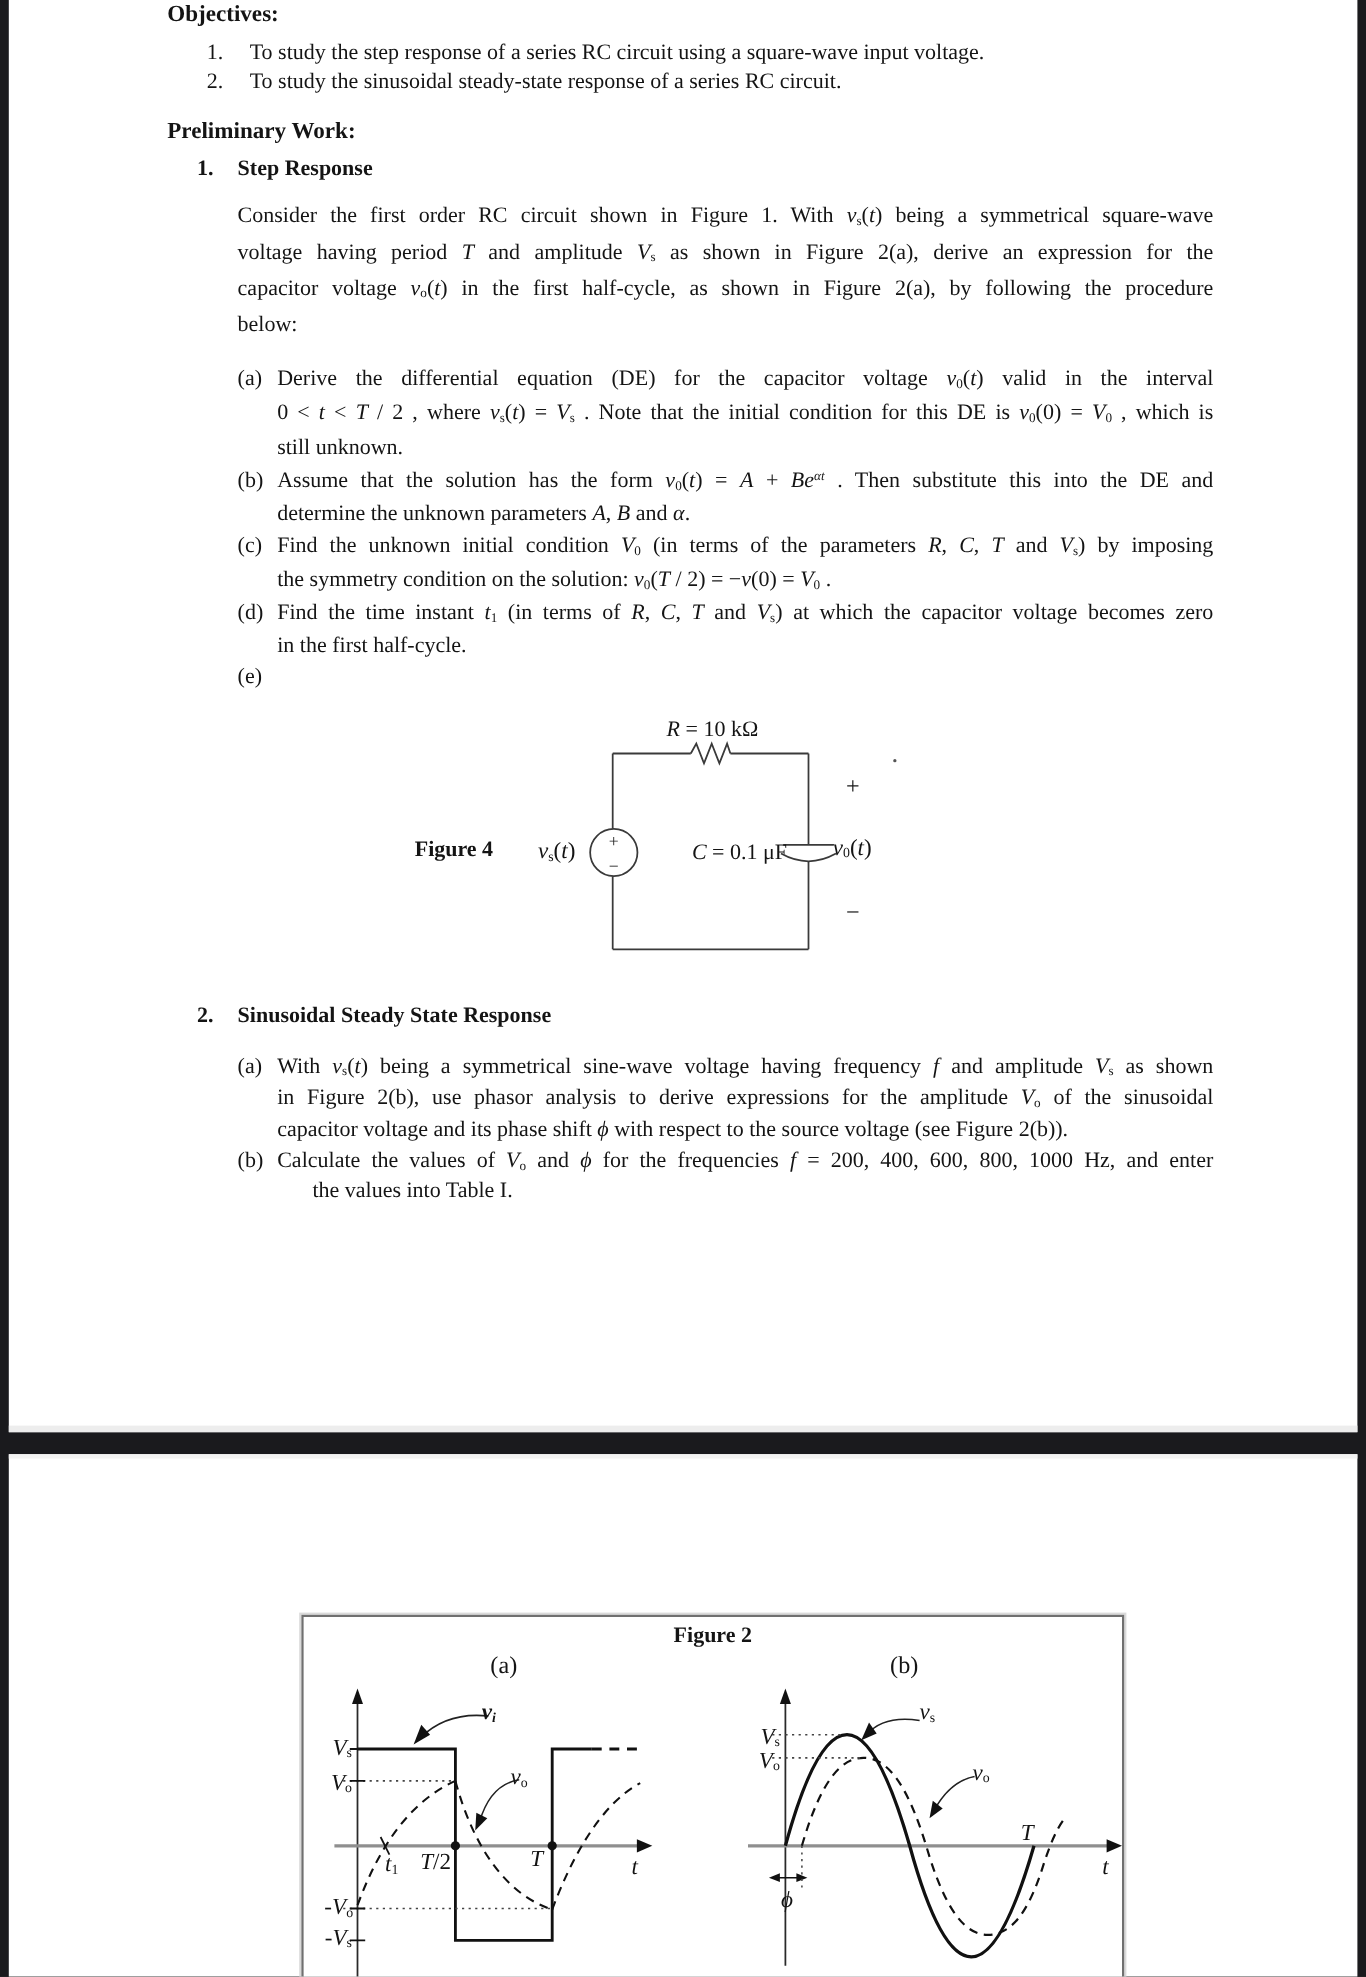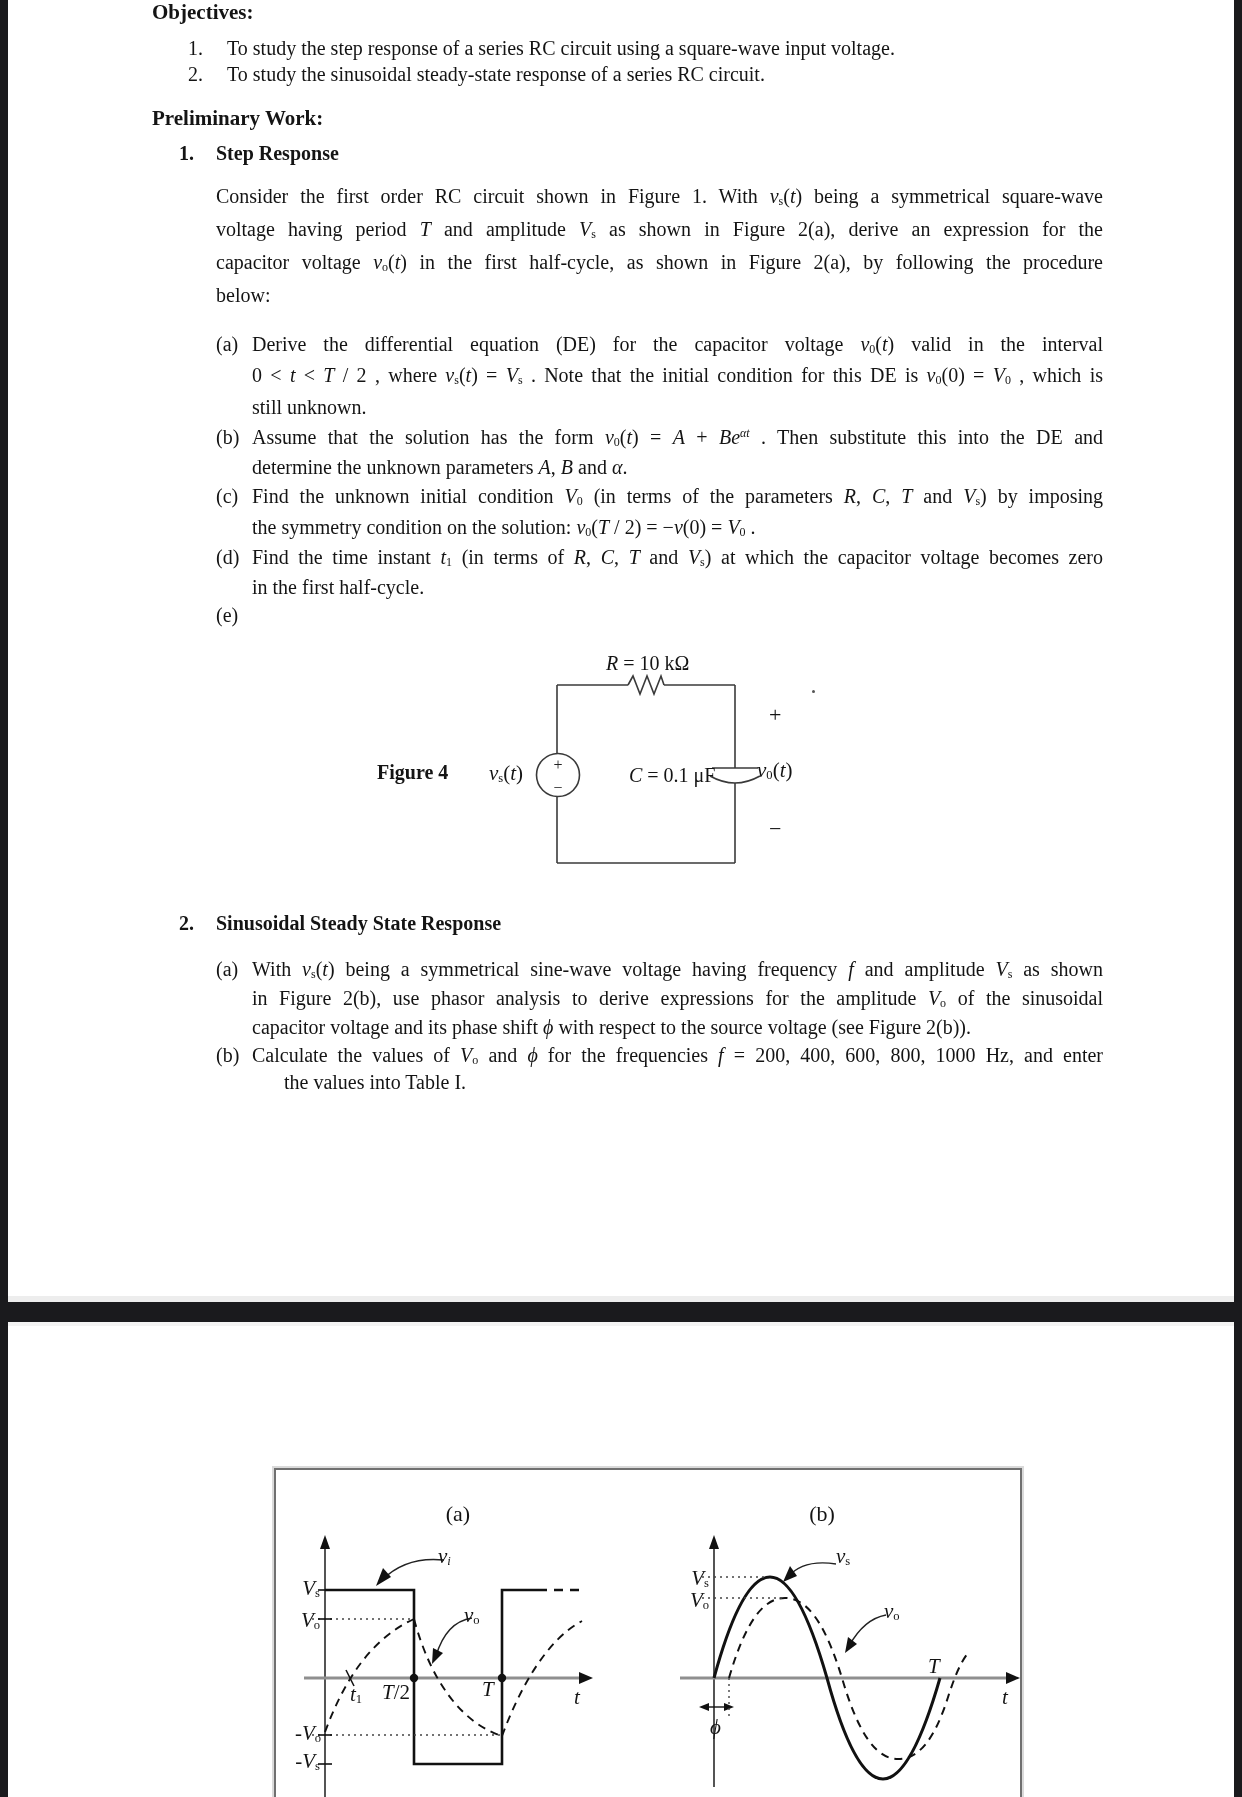--- a/index.html
+++ b/index.html
@@ -147,32 +147,33 @@
         <polygon points="423,237 433,233 433,241" fill="#111"></polygon>
         <polygon points="458,237 448,233 448,241" fill="#111"></polygon>
         <line x1="453" y1="208" x2="453" y2="248" stroke="#444" stroke-width="1.4" stroke-dasharray="2 4"></line>
         <path d="M560 94 Q527 89 512 107" fill="none" stroke="#222" stroke-width="1.4"></path>
         <polygon points="507,112 521,106 514,96" fill="#111"></polygon>
         <path d="M610 145 Q588 149 573 176" fill="none" stroke="#222" stroke-width="1.4"></path>
         <polygon points="569,183 581,174 572,167" fill="#111"></polygon>
       </g>
     </svg>
 
+    <div class="tl b ctr" style="left:0;width:744px;top:5px;">Figure 2</div>
     <div class="m ctr" style="left:146px;width:72px;top:31px;font-size:22px;">(a)</div>
     <div class="m ctr" style="left:510px;width:72px;top:31px;font-size:22px;">(b)</div>
 
     <div class="m ra" style="left:8px;width:36px;top:106px;"><i>V</i><sub>s</sub></div>
     <div class="m ra" style="left:8px;width:36px;top:138px;"><i>V</i><sub>o</sub></div>
     <div class="m ra" style="left:0;width:45px;top:251px;">-<i>V</i><sub>o</sub></div>
     <div class="m ra" style="left:0;width:44px;top:279px;text-align:right;">-<i>V</i><sub>s</sub></div>
     <div class="m" style="left:74px;top:212px;"><i>t</i><sub>1</sub></div>
     <div class="m" style="left:106px;top:210px;"><i>T</i>/2</div>
     <div class="m" style="left:206px;top:207px;"><i>T</i></div>
     <div class="m" style="left:298px;top:215px;"><i>t</i></div>
-    <div class="m" style="left:162px;top:74px;"><i>v</i><sub><i>i</i></sub></div>
+    <div class="m" style="left:162px;top:74px;font-weight:bold;"><i>v</i><sub><i>i</i></sub></div>
     <div class="m" style="left:188px;top:133px;"><i>v</i><sub>o</sub></div>
 
     <div class="m ra" style="left:397px;width:36px;top:96px;"><i>V</i><sub>s</sub></div>
     <div class="m ra" style="left:397px;width:36px;top:118px;"><i>V</i><sub>o</sub></div>
     <div class="m" style="left:652px;top:184px;"><i>T</i></div>
     <div class="m" style="left:726px;top:215px;"><i>t</i></div>
     <div class="m" style="left:560px;top:74px;"><i>v</i><sub>s</sub></div>
     <div class="m" style="left:608px;top:129px;"><i>v</i><sub>o</sub></div>
     <div class="m" style="left:434px;top:245px;"><i>ϕ</i></div>
   </div>

